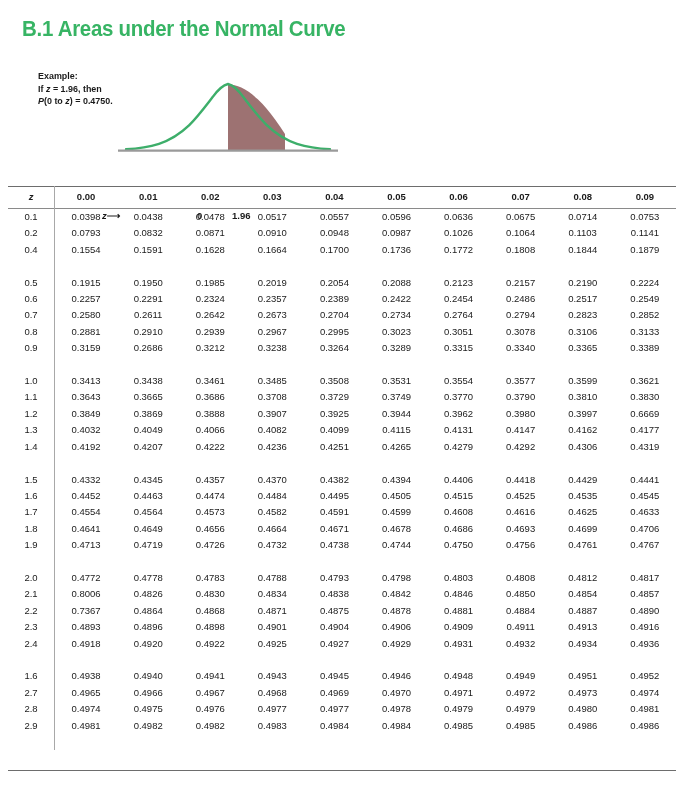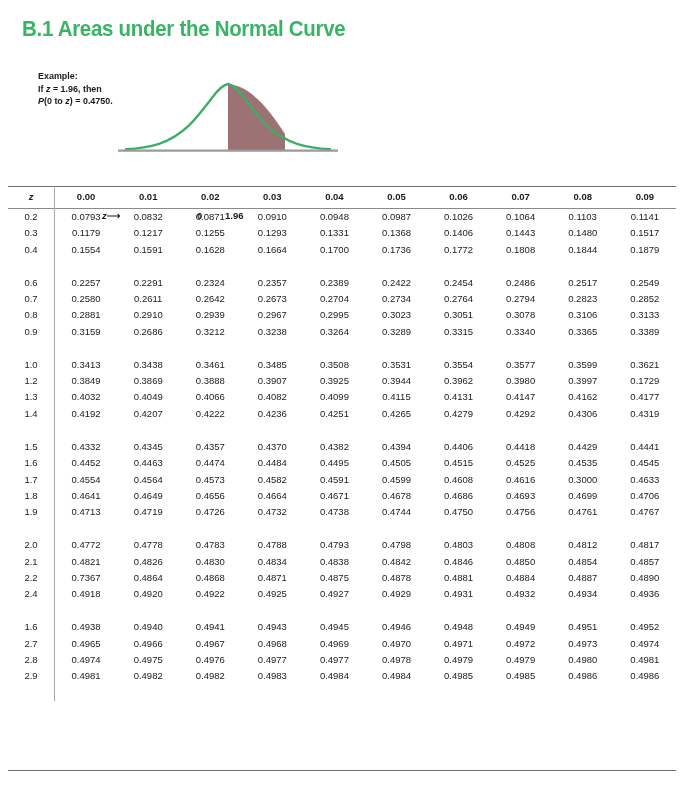--- a/index.html
+++ b/index.html
@@ -63,21 +63,21 @@
   }
   #curve-svg { display: block; }
 
   .axis-tick-label {
     position: absolute;
     font-size: 9.5px;
     font-weight: bold;
     color: #1a1a1a;
   }
   #tick-zero { left: 197px; top: 148px; }
-  #tick-196  { left: 225px; top: 148px; }
+  #tick-196  { left: 232px; top: 148px; }
   #z-axis-label {
     position: absolute;
     left: 102px;
     top: 148px;
     font-size: 9.5px;
     font-weight: bold;
     font-style: italic;
     color: #1a1a1a;
     white-space: nowrap;
   }
@@ -208,46 +208,46 @@
         <th class="val-col">0.04</th>
         <th class="val-col">0.05</th>
         <th class="val-col">0.06</th>
         <th class="val-col">0.07</th>
         <th class="val-col">0.08</th>
         <th class="val-col">0.09</th>
       </tr>
   </thead>
   <tbody>
       <tr>
+        <td class="z-col">0.1</td>
+        <td class="val-col">0.0398</td>
+        <td class="val-col">0.0438</td>
+        <td class="val-col">0.0478</td>
+        <td class="val-col">0.0517</td>
+        <td class="val-col">0.0557</td>
+        <td class="val-col">0.0596</td>
+        <td class="val-col">0.0636</td>
+        <td class="val-col">0.0675</td>
+        <td class="val-col">0.0714</td>
+        <td class="val-col">0.0753</td>
+      </tr>
+      <tr>
         <td class="z-col">0.2</td>
         <td class="val-col">0.0793</td>
         <td class="val-col">0.0832</td>
         <td class="val-col">0.0871</td>
         <td class="val-col">0.0910</td>
         <td class="val-col">0.0948</td>
         <td class="val-col">0.0987</td>
         <td class="val-col">0.1026</td>
         <td class="val-col">0.1064</td>
         <td class="val-col">0.1103</td>
         <td class="val-col">0.1141</td>
       </tr>
       <tr>
-        <td class="z-col">0.3</td>
-        <td class="val-col">0.1179</td>
-        <td class="val-col">0.1217</td>
-        <td class="val-col">0.1255</td>
-        <td class="val-col">0.1293</td>
-        <td class="val-col">0.1331</td>
-        <td class="val-col">0.1368</td>
-        <td class="val-col">0.1406</td>
-        <td class="val-col">0.1443</td>
-        <td class="val-col">0.1480</td>
-        <td class="val-col">0.1517</td>
-      </tr>
-      <tr>
         <td class="z-col">0.4</td>
         <td class="val-col">0.1554</td>
         <td class="val-col">0.1591</td>
         <td class="val-col">0.1628</td>
         <td class="val-col">0.1664</td>
         <td class="val-col">0.1700</td>
         <td class="val-col">0.1736</td>
         <td class="val-col">0.1772</td>
         <td class="val-col">0.1808</td>
         <td class="val-col">0.1844</td>
@@ -260,20 +260,33 @@
         <td class="val-col">&nbsp;</td>
         <td class="val-col">&nbsp;</td>
         <td class="val-col">&nbsp;</td>
         <td class="val-col">&nbsp;</td>
         <td class="val-col">&nbsp;</td>
         <td class="val-col">&nbsp;</td>
         <td class="val-col">&nbsp;</td>
         <td class="val-col">&nbsp;</td>
       </tr>
       <tr>
+        <td class="z-col">0.5</td>
+        <td class="val-col">0.1915</td>
+        <td class="val-col">0.1950</td>
+        <td class="val-col">0.1985</td>
+        <td class="val-col">0.2019</td>
+        <td class="val-col">0.2054</td>
+        <td class="val-col">0.2088</td>
+        <td class="val-col">0.2123</td>
+        <td class="val-col">0.2157</td>
+        <td class="val-col">0.2190</td>
+        <td class="val-col">0.2224</td>
+      </tr>
+      <tr>
         <td class="z-col">0.6</td>
         <td class="val-col">0.2257</td>
         <td class="val-col">0.2291</td>
         <td class="val-col">0.2324</td>
         <td class="val-col">0.2357</td>
         <td class="val-col">0.2389</td>
         <td class="val-col">0.2422</td>
         <td class="val-col">0.2454</td>
         <td class="val-col">0.2486</td>
         <td class="val-col">0.2517</td>
@@ -338,31 +351,44 @@
         <td class="val-col">0.3461</td>
         <td class="val-col">0.3485</td>
         <td class="val-col">0.3508</td>
         <td class="val-col">0.3531</td>
         <td class="val-col">0.3554</td>
         <td class="val-col">0.3577</td>
         <td class="val-col">0.3599</td>
         <td class="val-col">0.3621</td>
       </tr>
       <tr>
+        <td class="z-col">1.1</td>
+        <td class="val-col">0.3643</td>
+        <td class="val-col">0.3665</td>
+        <td class="val-col">0.3686</td>
+        <td class="val-col">0.3708</td>
+        <td class="val-col">0.3729</td>
+        <td class="val-col">0.3749</td>
+        <td class="val-col">0.3770</td>
+        <td class="val-col">0.3790</td>
+        <td class="val-col">0.3810</td>
+        <td class="val-col">0.3830</td>
+      </tr>
+      <tr>
         <td class="z-col">1.2</td>
         <td class="val-col">0.3849</td>
         <td class="val-col">0.3869</td>
         <td class="val-col">0.3888</td>
         <td class="val-col">0.3907</td>
         <td class="val-col">0.3925</td>
         <td class="val-col">0.3944</td>
         <td class="val-col">0.3962</td>
         <td class="val-col">0.3980</td>
         <td class="val-col">0.3997</td>
-        <td class="val-col">0.1729</td>
+        <td class="val-col">0.6669</td>
       </tr>
       <tr>
         <td class="z-col">1.3</td>
         <td class="val-col">0.4032</td>
         <td class="val-col">0.4049</td>
         <td class="val-col">0.4066</td>
         <td class="val-col">0.4082</td>
         <td class="val-col">0.4099</td>
         <td class="val-col">0.4115</td>
         <td class="val-col">0.4131</td>
@@ -425,21 +451,21 @@
       <tr>
         <td class="z-col">1.7</td>
         <td class="val-col">0.4554</td>
         <td class="val-col">0.4564</td>
         <td class="val-col">0.4573</td>
         <td class="val-col">0.4582</td>
         <td class="val-col">0.4591</td>
         <td class="val-col">0.4599</td>
         <td class="val-col">0.4608</td>
         <td class="val-col">0.4616</td>
-        <td class="val-col">0.3000</td>
+        <td class="val-col">0.4625</td>
         <td class="val-col">0.4633</td>
       </tr>
       <tr>
         <td class="z-col">1.8</td>
         <td class="val-col">0.4641</td>
         <td class="val-col">0.4649</td>
         <td class="val-col">0.4656</td>
         <td class="val-col">0.4664</td>
         <td class="val-col">0.4671</td>
         <td class="val-col">0.4678</td>
@@ -482,21 +508,21 @@
         <td class="val-col">0.4788</td>
         <td class="val-col">0.4793</td>
         <td class="val-col">0.4798</td>
         <td class="val-col">0.4803</td>
         <td class="val-col">0.4808</td>
         <td class="val-col">0.4812</td>
         <td class="val-col">0.4817</td>
       </tr>
       <tr>
         <td class="z-col">2.1</td>
-        <td class="val-col">0.4821</td>
+        <td class="val-col">0.8006</td>
         <td class="val-col">0.4826</td>
         <td class="val-col">0.4830</td>
         <td class="val-col">0.4834</td>
         <td class="val-col">0.4838</td>
         <td class="val-col">0.4842</td>
         <td class="val-col">0.4846</td>
         <td class="val-col">0.4850</td>
         <td class="val-col">0.4854</td>
         <td class="val-col">0.4857</td>
       </tr>
@@ -507,20 +533,33 @@
         <td class="val-col">0.4868</td>
         <td class="val-col">0.4871</td>
         <td class="val-col">0.4875</td>
         <td class="val-col">0.4878</td>
         <td class="val-col">0.4881</td>
         <td class="val-col">0.4884</td>
         <td class="val-col">0.4887</td>
         <td class="val-col">0.4890</td>
       </tr>
       <tr>
+        <td class="z-col">2.3</td>
+        <td class="val-col">0.4893</td>
+        <td class="val-col">0.4896</td>
+        <td class="val-col">0.4898</td>
+        <td class="val-col">0.4901</td>
+        <td class="val-col">0.4904</td>
+        <td class="val-col">0.4906</td>
+        <td class="val-col">0.4909</td>
+        <td class="val-col">0.4911</td>
+        <td class="val-col">0.4913</td>
+        <td class="val-col">0.4916</td>
+      </tr>
+      <tr>
         <td class="z-col">2.4</td>
         <td class="val-col">0.4918</td>
         <td class="val-col">0.4920</td>
         <td class="val-col">0.4922</td>
         <td class="val-col">0.4925</td>
         <td class="val-col">0.4927</td>
         <td class="val-col">0.4929</td>
         <td class="val-col">0.4931</td>
         <td class="val-col">0.4932</td>
         <td class="val-col">0.4934</td>

